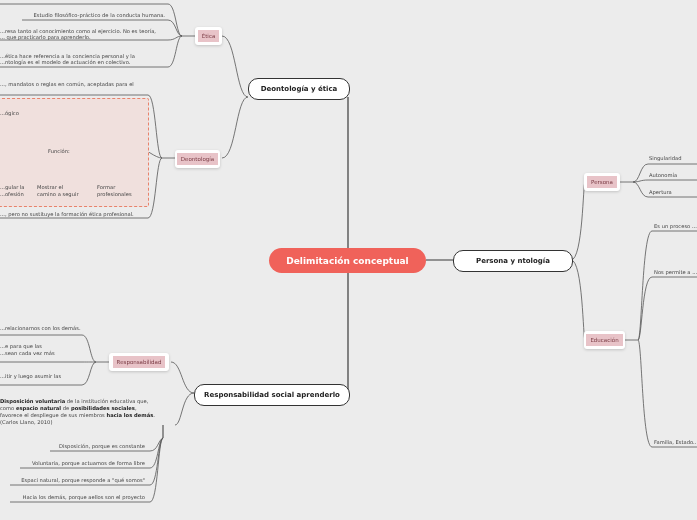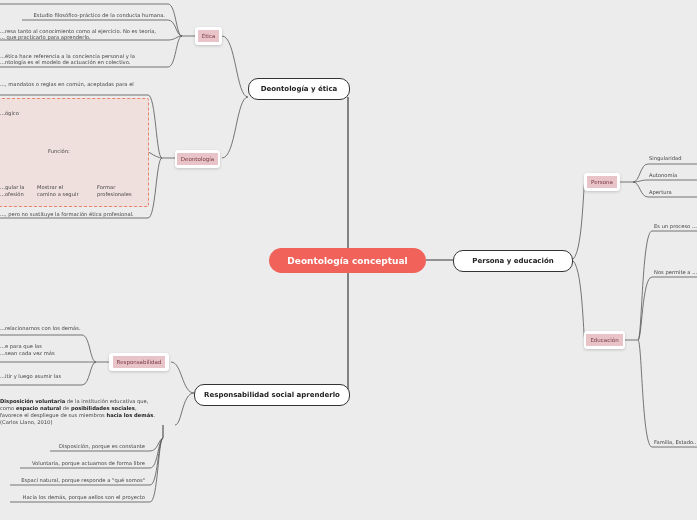--- a/index.html
+++ b/index.html
@@ -76,28 +76,28 @@
 
     <path d="M163 425 L163 438" stroke-width="1.2"></path>
     <path d="M163 438 C 158 440, 158 451, 150 451 L50 451"></path>
     <path d="M163 438 C 158 440, 158 468, 150 468 L20 468"></path>
     <path d="M163 438 C 158 440, 158 485, 150 485 L10 485"></path>
     <path d="M163 438 C 158 440, 158 502, 150 502 L10 502"></path>
   </g>
 </svg>
 
 <div class="central">
-  <span>Deontología conceptual</span>
+  <span>Delimitación conceptual</span>
 </div>
 
 <div class="main" style="left:248px;top:78px;width:100px;height:20px;">
   <span>Deontología y ética</span>
 </div>
 <div class="main" style="left:453px;top:250px;width:118px;height:20px;">
-  <span>Persona y educación</span>
+  <span>Persona y ntología</span>
 </div>
 <div class="main" style="left:194px;top:384px;width:154px;height:20px;">
   <span>Responsabilidad social aprenderlo</span>
 </div>
 
 <div class="sub" style="left:195px;top:27px;width:27px;height:18px;">
   <span>Ética</span>
 </div>
 <div class="t r" style="right:532px;top:12px;">Estudio filosófico-práctico de la conducta humana.</div>
 <div class="t" style="left:0;top:28px;">...resa tanto al conocimiento como al ejercicio. No es teoría,</div>

